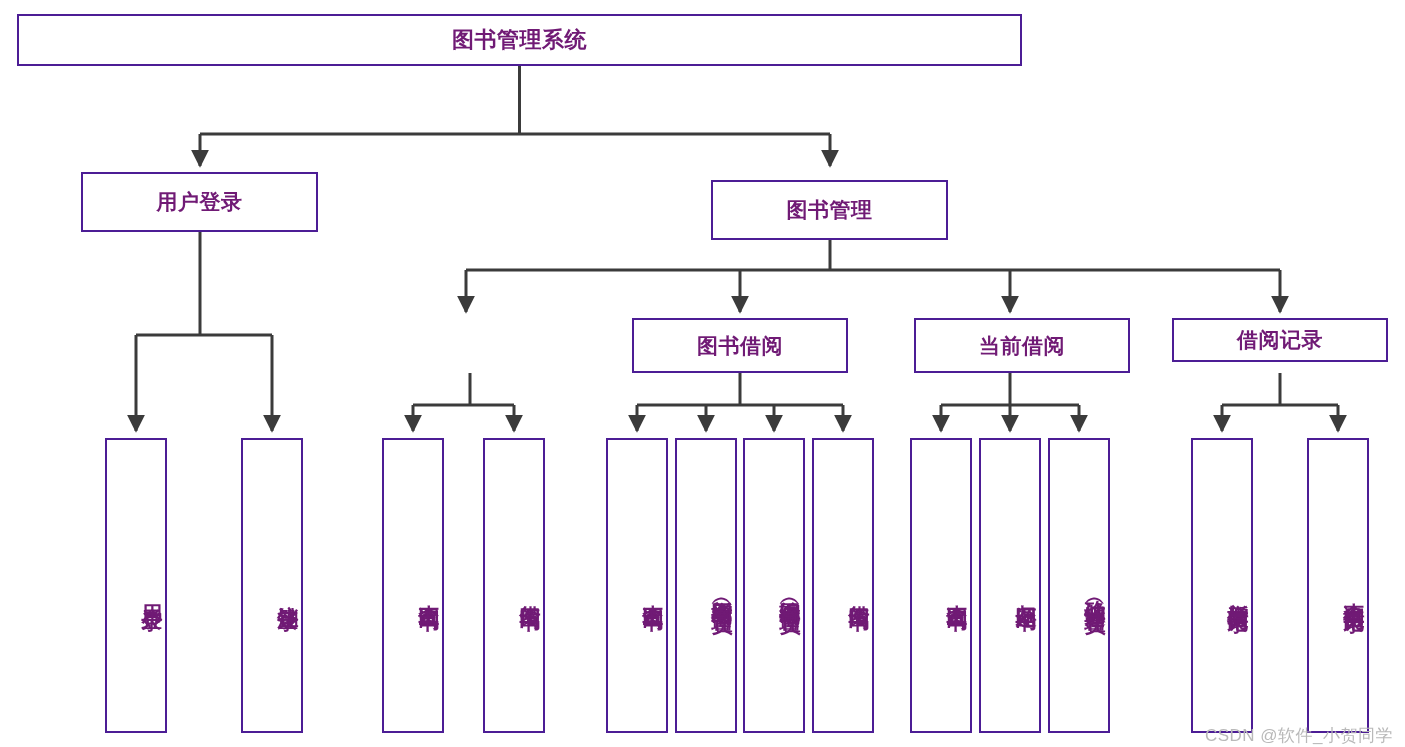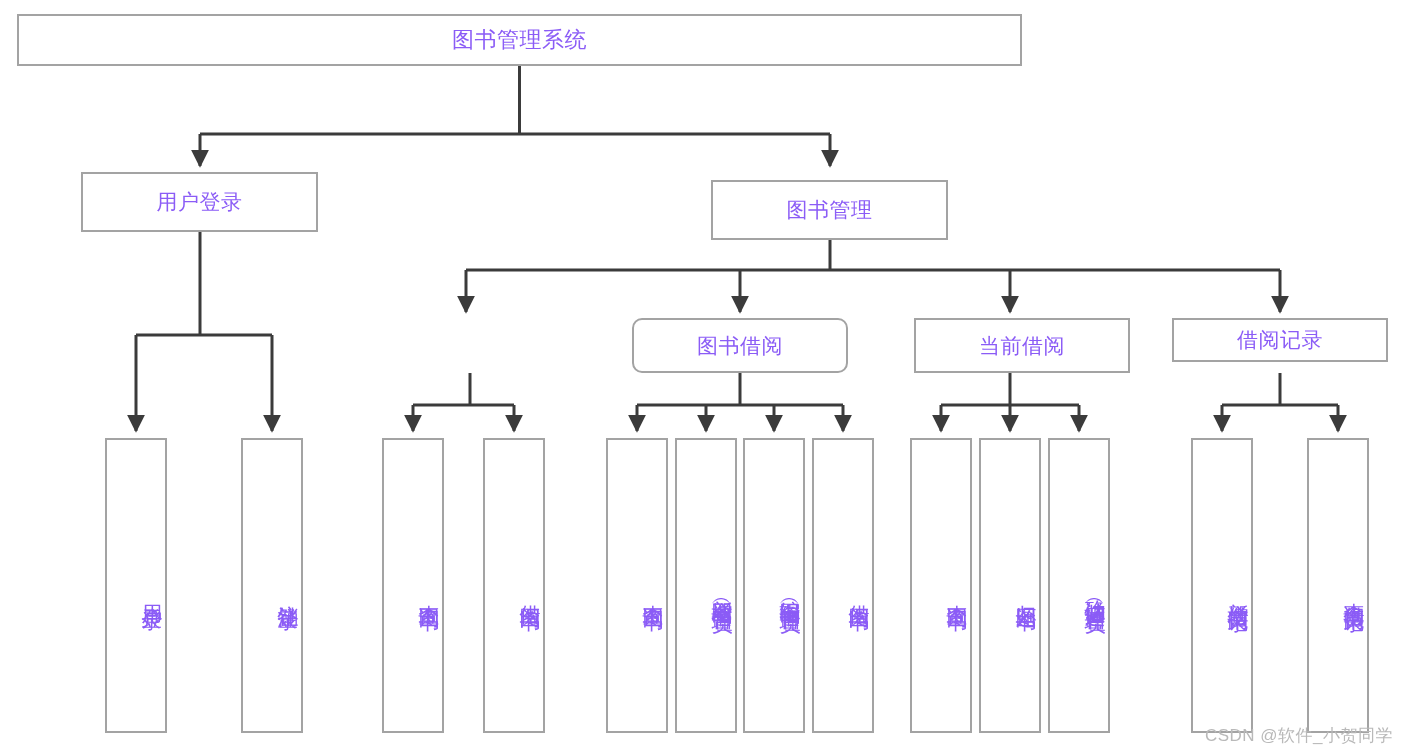--- a/index.html
+++ b/index.html
@@ -21,27 +21,28 @@
     position: absolute;
     left: 0;
     top: 0;
     width: 1405px;
     height: 747px;
     pointer-events: none;
   }
   .node {
     position: absolute;
     box-sizing: border-box;
-    border: 2px solid #a3a3a3;
+    border: 2px solid #4c1d95;
     background: #ffffff;
     display: flex;
     align-items: center;
     justify-content: center;
-    color: #8b5cf6;
+    color: #701a75;
     letter-spacing: 0.5px;
+    font-weight: bold;
   }
   .node.horiz {
     font-size: 21px;
     line-height: 1.2;
     text-align: center;
   }
   .node.vert {
     writing-mode: vertical-rl;
     text-orientation: upright;
     font-size: 21px;
@@ -117,21 +118,21 @@
       <path d="M 1222 405 L 1222 431" marker-end="url(#arrow)"></path>
       <path d="M 1338 405 L 1338 431" marker-end="url(#arrow)"></path>
     </g>
   </svg>
 
   <div class="node horiz root" style="left:17px; top:14px; width:1005px; height:52px;">图书管理系统</div>
 
   <div class="node horiz" style="left:81px; top:172px; width:237px; height:60px;">用户登录</div>
   <div class="node horiz" style="left:711px; top:172px; width:237px; height:60px;margin-top:8px;">图书管理</div>
 
-  <div class="node horiz" style="left:632px; top:318px; width:216px; height:55px;border-radius:10px;">图书借阅</div>
+  <div class="node horiz" style="left:632px; top:318px; width:216px; height:55px;">图书借阅</div>
   <div class="node horiz" style="left:902px; top:318px; width:216px; height:55px;margin-left:12px;">当前借阅</div>
   <div class="node horiz" style="left:1172px; top:318px; width:216px; height:44px;">借阅记录</div>
 
   <div class="node vert" style="left:105px; top:438px; width:62px; height:295px;">用户登录</div>
   <div class="node vert" style="left:241px; top:438px; width:62px; height:295px;">注销登录</div>
 
   <div class="node vert" style="left:382px; top:438px; width:62px; height:295px;">查询图书</div>
   <div class="node vert" style="left:483px; top:438px; width:62px; height:295px;">借阅图书</div>
 
   <div class="node vert" style="left:606px; top:438px; width:62px; height:295px;">查询图书</div>

